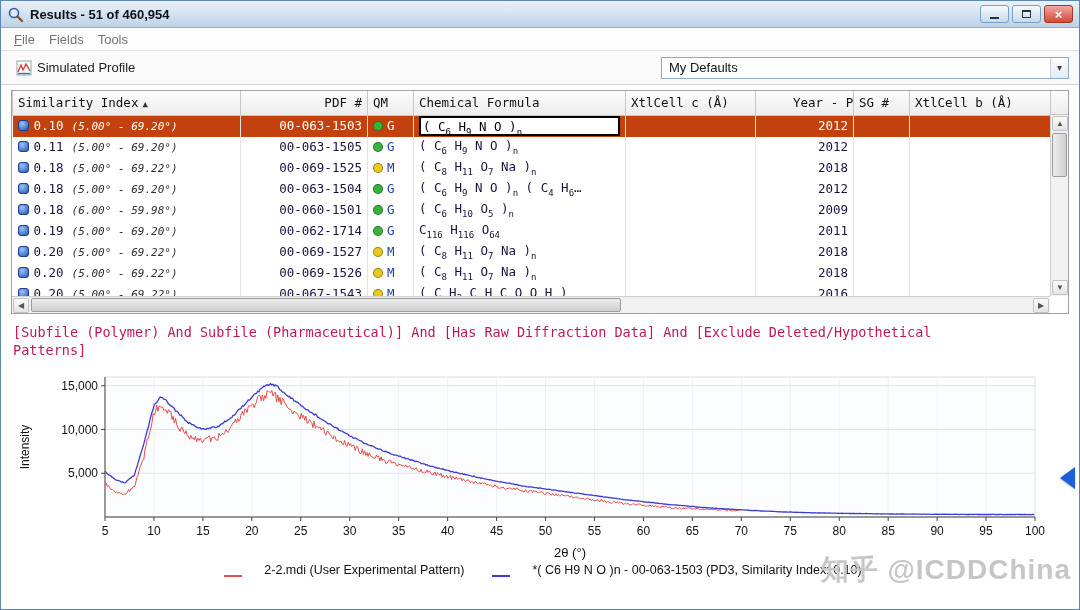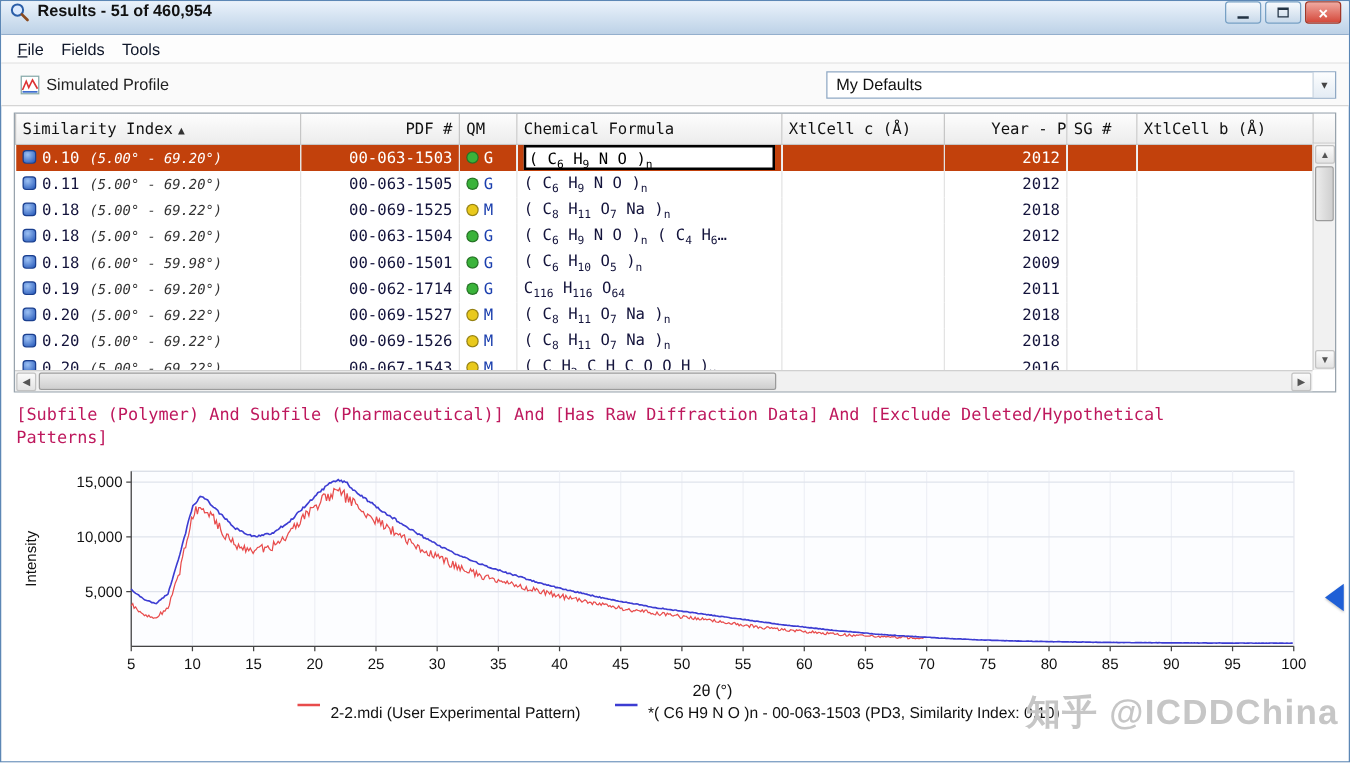--- a/index.html
+++ b/index.html
@@ -1,31 +1,31 @@
 <!DOCTYPE html>
 <html><head>
 <meta charset="utf-8">
 <style>
   * { margin:0; padding:0; box-sizing:border-box; }
   html,body { width:1080px; height:610px; overflow:hidden; }
   body { font-family:"Liberation Sans",sans-serif; background:#dfe6ee; }
   .window { width:1080px; height:610px; background:#fff; border:1px solid #5c87b5; display:flex; flex-direction:column; position:relative; }
 
   
-  .titlebar { height:27px; flex:0 0 27px; background:linear-gradient(#eaf2fb,#bdd2e7); border-bottom:1px solid #93afcd; display:flex; align-items:flex-start; padding:0 6px; }
+  .titlebar { height:27px; flex:0 0 27px; background:linear-gradient(#eaf2fb,#bdd2e7); border-bottom:1px solid #93afcd; display:flex; align-items:center; padding:0 6px; }
   .title-icon { width:17px; height:17px; margin-right:6px; display:inline-flex; }
   .title-text { font-size:13px; font-weight:bold; color:#111; }
   .win-buttons { margin-left:auto; display:flex; gap:3px; }
   .win-btn { width:29px; height:18px; border:1px solid #77a0c4; border-radius:3px; background:linear-gradient(#f7fafd,#c8d9ea); display:flex; align-items:center; justify-content:center; font-size:11px; color:#234; cursor:default; }
   .win-btn .glyph-min { display:block; width:9px; height:2px; background:#234; margin-top:8px; }
   .win-btn .glyph-max { display:block; width:9px; height:8px; border:1px solid #234; border-top-width:2px; }
   .win-btn.close { background:linear-gradient(#f0a9a0,#d4483a); border-color:#a23727; color:#fff; font-weight:bold; font-size:13px; }
 
   
-  .menubar { height:23px; flex:0 0 23px; background:#fdfdfd; border-bottom:1px solid #e0e0e0; display:flex; align-items:center; padding-left:6px; font-size:13px; color:#0f172a; }
+  .menubar { height:23px; flex:0 0 23px; background:#fdfdfd; border-bottom:1px solid #e0e0e0; display:flex; align-items:center; padding-left:6px; font-size:13px; color:#737373; }
   .menu-item { padding:2px 7px; cursor:default; }
   .menu-item.menu-file::first-letter { text-decoration:underline; }
 
   
   .toolbar { height:34px; flex:0 0 34px; background:#fafafa; border-bottom:1px solid #d5d5d5; display:flex; align-items:center; padding:0 10px; font-size:13px; color:#222; }
   .tool-btn { display:flex; align-items:center; gap:5px; margin-right:16px; padding:3px 4px; border:1px solid transparent; }
   .tool-icon { width:16px; height:16px; display:inline-flex; }
   .combo { margin-left:auto; width:408px; height:22px; border:1px solid #8fa8c4; background:#fff; display:flex; align-items:center; padding-left:7px; font-size:13px; color:#111; }
   .combo-btn { margin-left:auto; width:18px; height:20px; display:flex; align-items:center; justify-content:center; color:#444; font-size:10px; background:linear-gradient(#fcfdfe,#e4ecf4); border-left:1px solid #c8d4e0; }
 
@@ -61,21 +61,21 @@
   .hthumb { position:absolute; top:1px; bottom:1px; left:19px; width:590px; background:linear-gradient(#ececec,#cfcfcf); border:1px solid #9b9b9b; border-radius:2px; }
 
   
   .filter { margin:9px 12px 6px 12px; width:930px; font-family:"DejaVu Sans Mono","Liberation Mono",monospace; font-size:13.5px; color:#be185d; line-height:1.35; }
 
   
   .chart-wrap { position:relative; margin:4px 8px 0 14px; }
   svg.chart { display:block; font-family:"Liberation Sans",sans-serif; }
   .nav-arrow { position:absolute; right:-4px; top:98px; width:0; height:0; border:11px solid transparent; border-right:15px solid #1f5fd6; border-left:none; filter:drop-shadow(0 1px 1px rgba(0,0,0,.25)); }
   .legend { display:flex; justify-content:center; align-items:center; gap:28px; margin-top:2px; font-size:12.5px; color:#111; }
-  .legend-item { display:flex; align-items:flex-start; gap:8px; }
+  .legend-item { display:flex; align-items:flex-end; gap:22px; }
   .legend-swatch { display:inline-block; width:18px; height:2px; }
   .watermark { position:absolute; right:0px; bottom:-12px; font-size:28px; font-weight:bold; color:#c6c6c6; letter-spacing:1px; white-space:nowrap; pointer-events:none; }
 </style>
 </head>
 <body>
 
 <div class="window">
 
   <div class="titlebar">
     <span class="title-icon">

